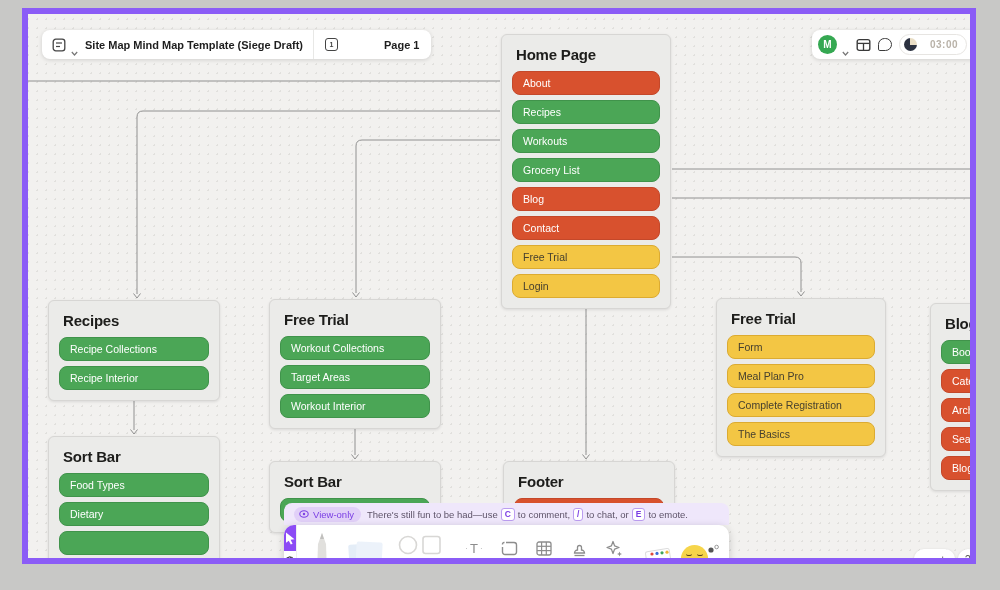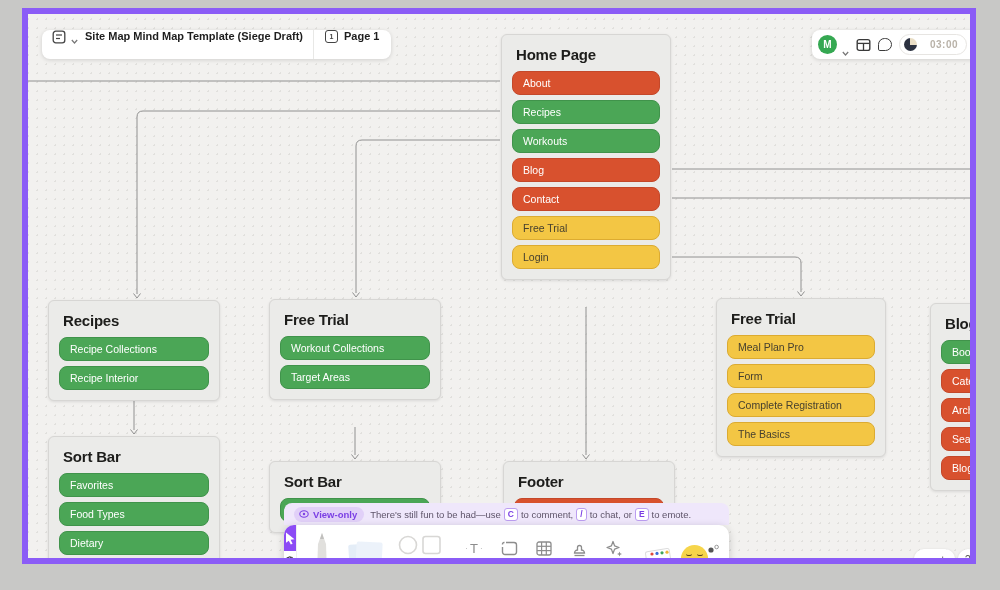--- a/index.html
+++ b/index.html
@@ -21,45 +21,45 @@
   .node-title { font-size:15px; font-weight:800; color:#1d1d1b; letter-spacing:-.2px; padding:0 4px 8px 4px; }
   .item { height:24px; line-height:22px; border-radius:8px; font-size:10.5px; padding:0 10px; margin-bottom:5px;
           color:#fff; white-space:nowrap; overflow:hidden; border:1px solid transparent; }
   .item:last-child { margin-bottom:0; }
   .item.red    { background:#d8512e; border-color:#c4482a; }
   .item.green  { background:#4ba656; border-color:#40934b; }
   .item.yellow { background:#f3c644; border-color:#dcab31; color:#46402f; }
 
   
   .tl-bar { position:absolute; z-index:6; left:36px; top:24px; height:29px; background:#fff; border-radius:8px;
-            box-shadow:0 1px 4px rgba(0,0,0,.14); display:flex; padding:0 12px 0 10px; }
+            box-shadow:0 1px 4px rgba(0,0,0,.14); display:flex; align-items:center; padding:0 12px 0 10px; }
   .tl-bar .ttl { font-size:11px; font-weight:700; color:#1e1e1e; margin:0 10px 0 7px; white-space:nowrap; }
   .vdiv { width:1px; height:29px; background:#e8e8e6; }
   .chev { width:7px; height:5px; display:inline-block; }
   .page-ico { width:13px; height:13px; border:1.3px solid #444; border-radius:3px; font-size:7px; font-weight:700;
               color:#444; display:flex; align-items:center; justify-content:center; margin:0 6px 0 11px; }
-  .page-lbl { font-size:11px; font-weight:700; color:#1e1e1e; }
+  .page-lbl { font-size:11px; font-weight:700; color:#1e1e1e;margin-left:40px; }
 
   
   .tr-bar { position:absolute; z-index:6; left:806px; top:24px; height:29px; background:#fff; border-radius:8px;
             box-shadow:0 1px 4px rgba(0,0,0,.14); display:flex; align-items:center; padding:0 5px 0 6px; gap:7px; }
   .avatar { width:19px; height:19px; border-radius:50%; background:#35a852; color:#fff; font-size:10px; font-weight:700;
             display:flex; align-items:center; justify-content:center; }
   .bubble { width:14px; height:13px; border:1.6px solid #3a3a3a; border-radius:7px 7px 7px 2px; }
   .timer { display:flex; align-items:center; gap:13px; border:1px solid #e7e5e2; border-radius:14px; padding:3px 8px 3px 4px; }
   .clock { width:13px; height:13px; border-radius:50%;
            background:conic-gradient(#e9dec6 0 95deg, #2b3140 95deg 360deg); }
   .timer-txt { font-size:10px; font-weight:700; color:#b9b2a8; letter-spacing:.5px; }
   .share-btn { background:#8159e8; color:#fff; font-size:10.5px; font-weight:700; border:none; border-radius:6px;
                padding:6px 12px; cursor:pointer; }
 
   
   .vo-banner { position:absolute; z-index:5; left:278px; top:497px; width:445px; height:22px; background:#efe7fb;
                border-radius:8px 8px 0 0; display:flex; align-items:center; padding:0 10px; gap:6px; }
-  .vo-badge { background:#e1d0f8; color:#7b3fe4; font-size:9.5px; font-weight:700; border-radius:9px;
+  .vo-badge { background:#e1d0f8; color:#7b3fe4; font-size:9.5px; font-weight:400; border-radius:9px;
               padding:2px 7px 2px 5px; display:flex; align-items:center; gap:4px; }
   .vo-text { font-size:9.5px; color:#5e5469; display:flex; align-items:center; gap:3px; white-space:nowrap; }
   .key { display:inline-block; border:1px solid #bb9df0; border-radius:3px; background:#fff; color:#7b3fe4;
          font-size:8.5px; font-weight:700; padding:0 3px; line-height:11px; }
 
   .toolbar { position:absolute; z-index:5; left:278px; top:519px; width:445px; height:47px; background:#fff;
              border-radius:10px 10px 0 0; box-shadow:0 2px 8px rgba(0,0,0,.18); display:flex; }
   .rail { width:25px; border-right:1px solid #efefef; display:flex; flex-direction:column; }
   .rail .cursor-btn { height:26px; background:#8c4bf5; border-radius:10px 0 0 0; display:flex; align-items:center; justify-content:center; }
   .rail .hand-btn { flex:1; display:flex; align-items:center; justify-content:center; }
@@ -107,60 +107,61 @@
       <path d="M345.5,448.5 L349,453 L352.5,448.5"></path>
       <path d="M968,117 V291"></path>
       <path d="M964.5,290.5 L968,295 L971.5,290.5"></path>
     </svg>
 
     <div class="node" style="left:495px;top:28px;width:170px">
       <div class="node-title">Home Page</div>
       <div class="item red">About</div>
       <div class="item green">Recipes</div>
       <div class="item green">Workouts</div>
+      <div class="item green">Grocery List</div>
       <div class="item red">Blog</div>
       <div class="item red">Contact</div>
       <div class="item yellow">Free Trial</div>
       <div class="item yellow">Login</div>
     </div>
 
     <div class="node" style="left:42px;top:294px;width:172px">
       <div class="node-title">Recipes</div>
       <div class="item green">Recipe Collections</div>
       <div class="item green">Recipe Interior</div>
     </div>
 
     <div class="node" style="left:42px;top:430px;width:172px">
       <div class="node-title">Sort Bar</div>
-      <div class="item green">Favorites</div>
       <div class="item green">Food Types</div>
       <div class="item green">Dietary</div>
       <div class="item green"></div>
     </div>
 
     <div class="node" style="left:263px;top:293px;width:172px">
       <div class="node-title">Free Trial</div>
       <div class="item green">Workout Collections</div>
       <div class="item green">Target Areas</div>
+      <div class="item green">Workout Interior</div>
     </div>
 
     <div class="node" style="left:263px;top:455px;width:172px">
       <div class="node-title">Sort Bar</div>
       <div class="item green"></div>
     </div>
 
     <div class="node" style="left:497px;top:455px;width:172px">
       <div class="node-title">Footer</div>
       <div class="item red"></div>
     </div>
 
     <div class="node" style="left:710px;top:292px;width:170px">
       <div class="node-title">Free Trial</div>
+      <div class="item yellow">Form</div>
       <div class="item yellow">Meal Plan Pro</div>
-      <div class="item yellow">Form</div>
       <div class="item yellow">Complete Registration</div>
       <div class="item yellow">The Basics</div>
     </div>
 
     <div class="node" style="left:924px;top:297px;width:170px">
       <div class="node-title">Blog</div>
       <div class="item green">Bookmarks</div>
       <div class="item red">Categories</div>
       <div class="item red">Archives</div>
       <div class="item red">Search</div>

